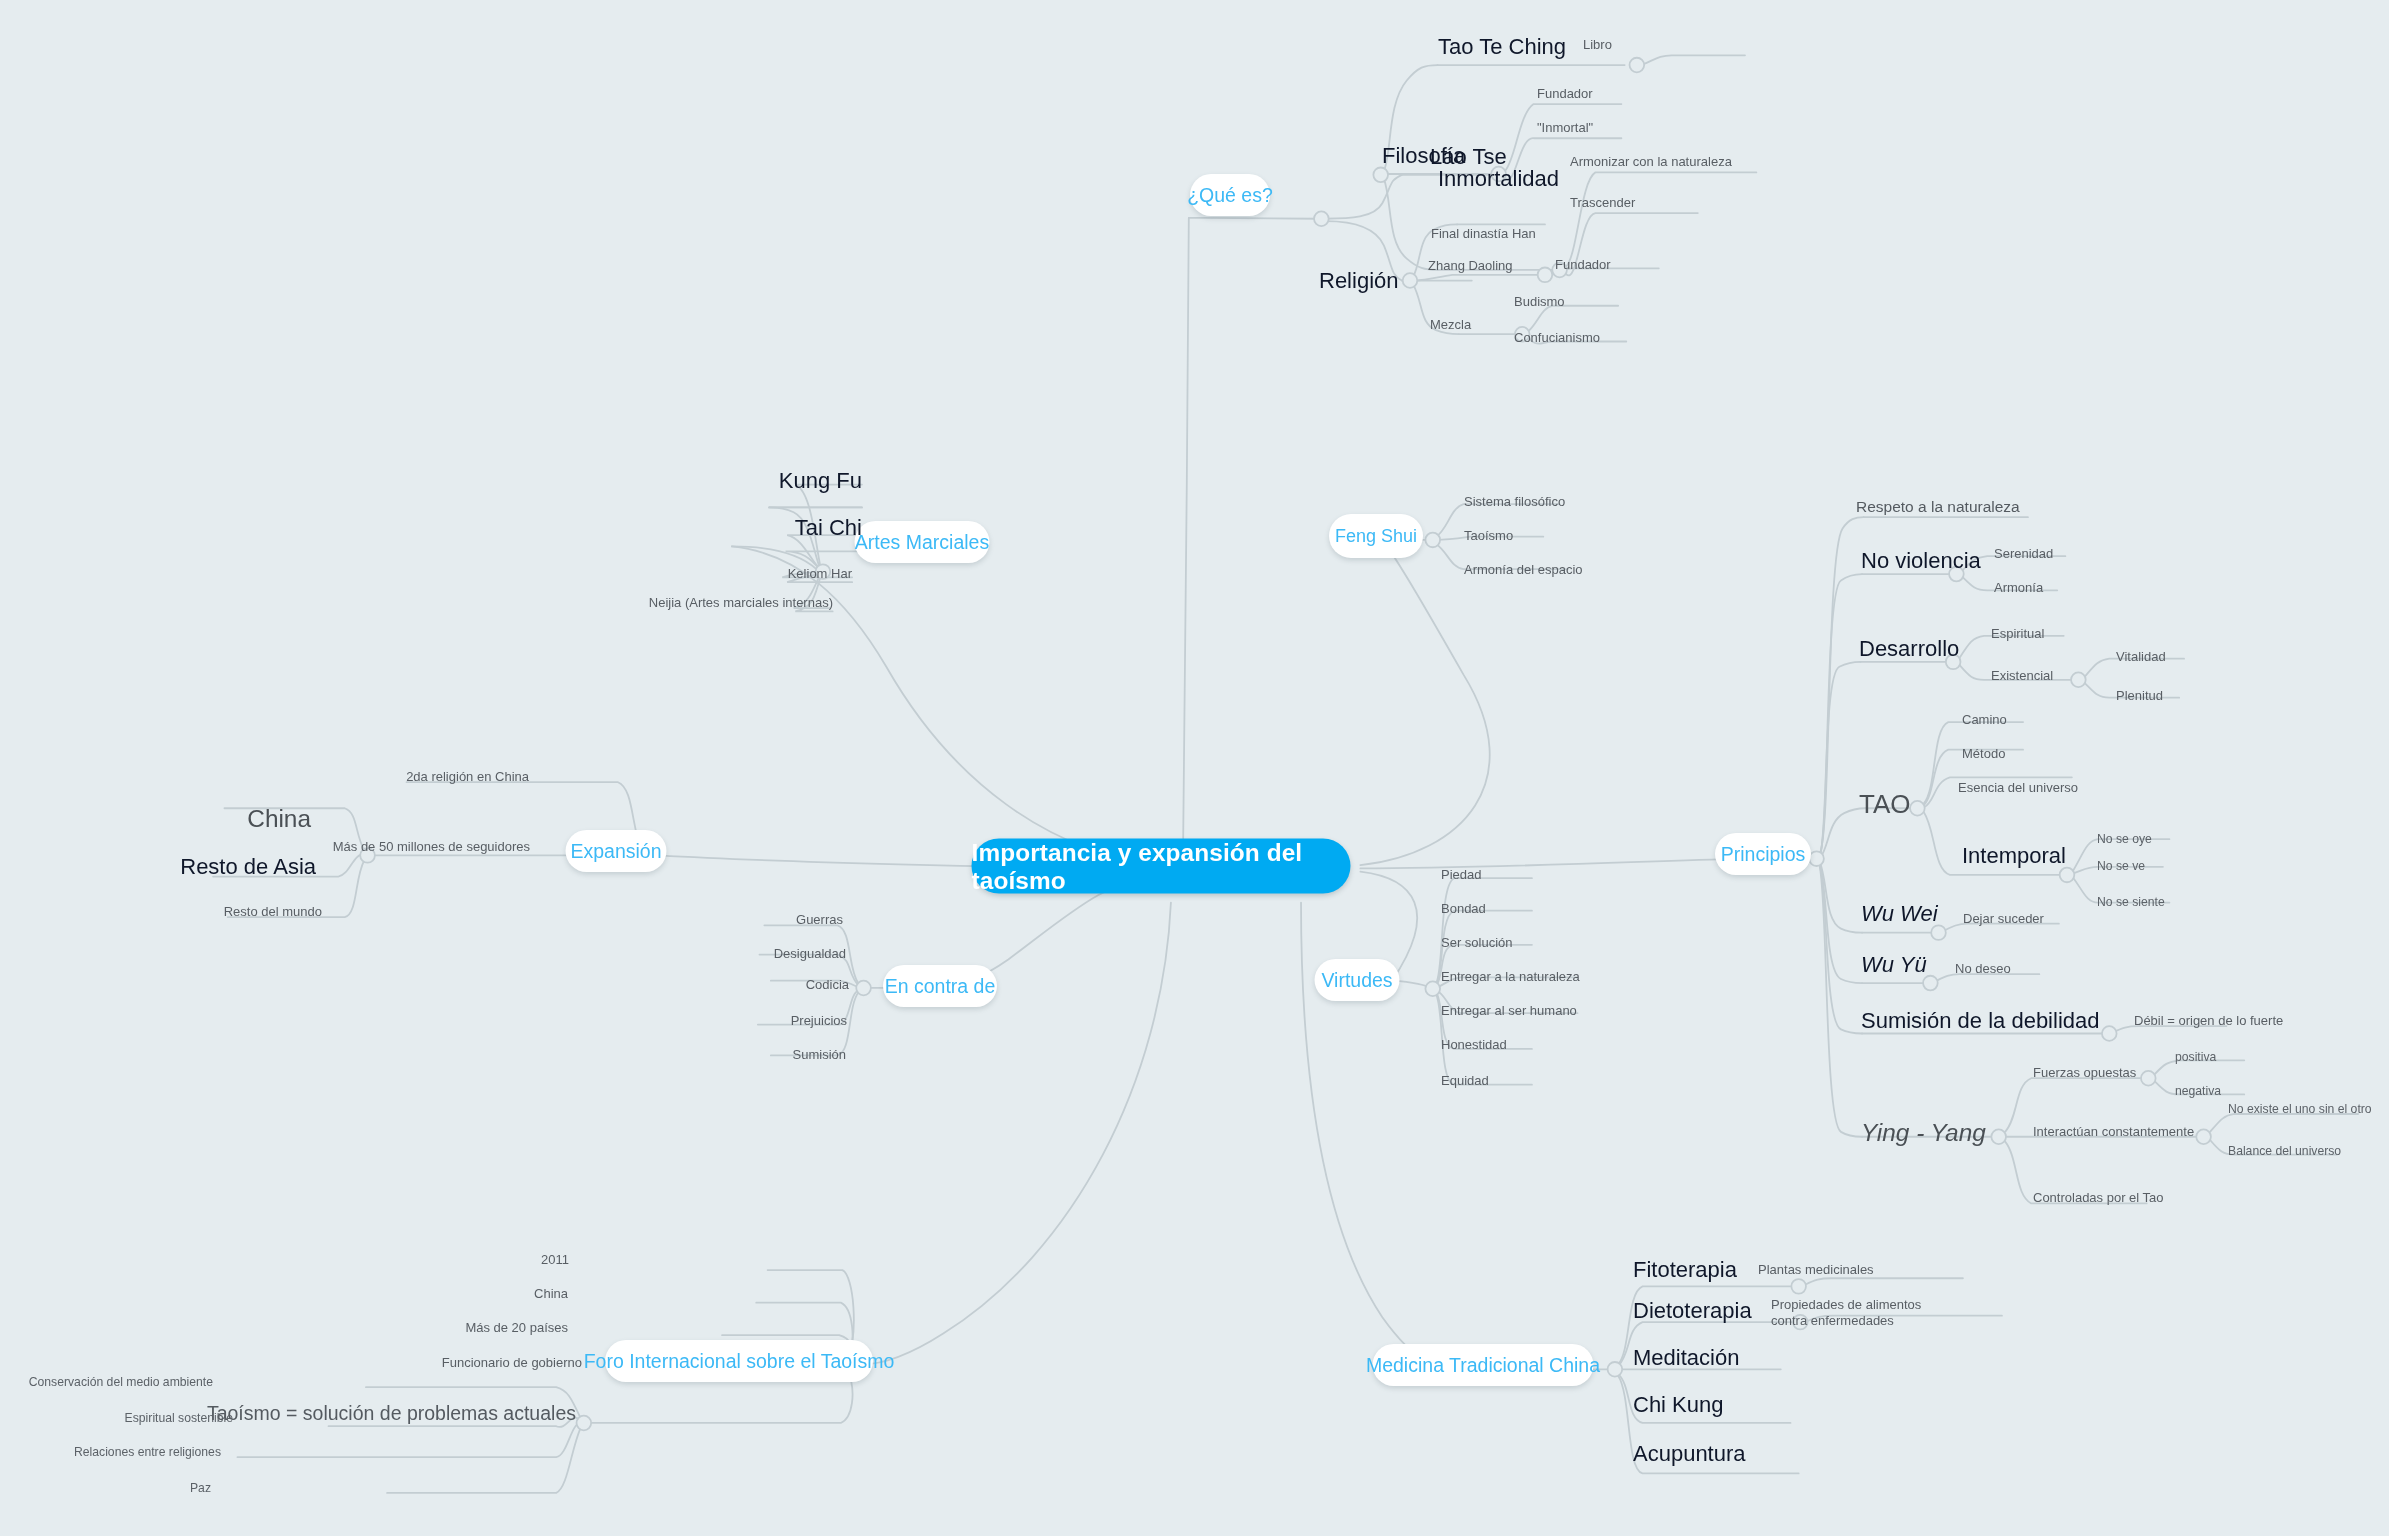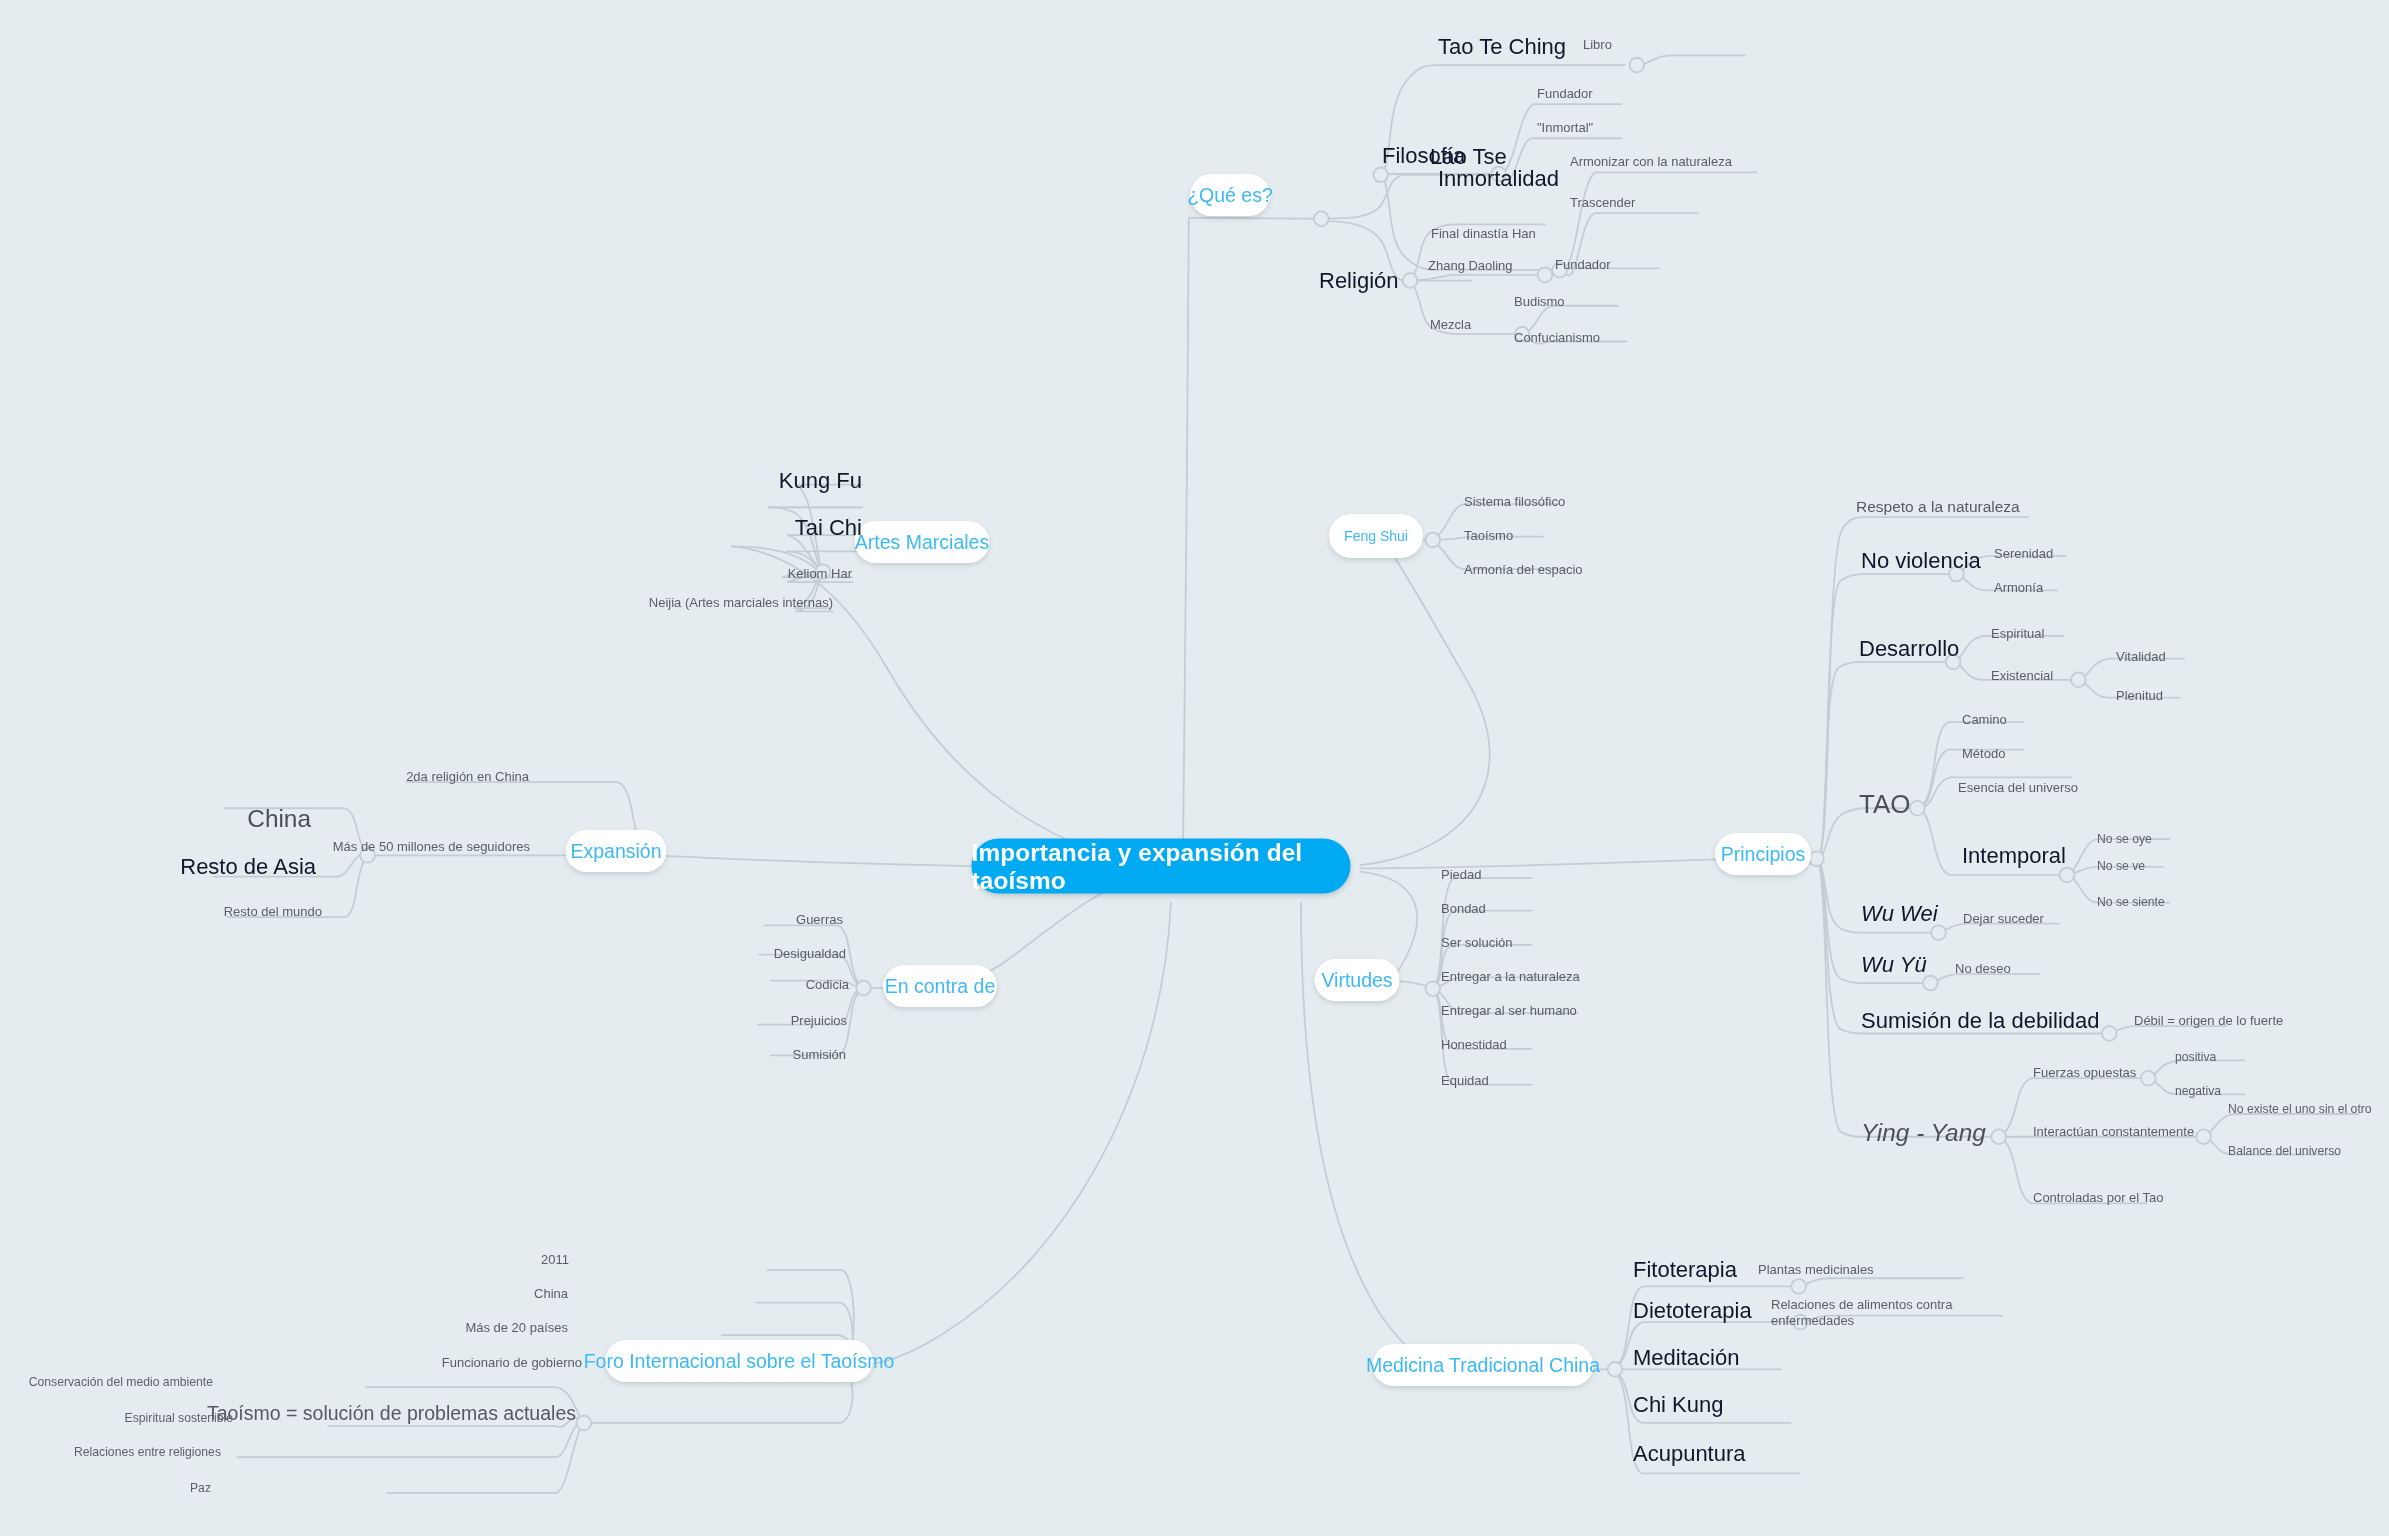--- a/index.html
+++ b/index.html
@@ -290,21 +290,21 @@
   </div>
 
   <div class="pill" style="left:1230px; top:195px; width:80px; height:42px; font-size:19.5px;">
     <span>¿Qué es?</span>
   </div>
 
   <div class="pill" style="left:922px; top:542px; width:135px; height:42px; font-size:19.5px;">
     <span>Artes Marciales</span>
   </div>
 
-  <div class="pill" style="left:1376px; top:536px; width:94px; height:44px; font-size:14px;">
+  <div class="pill" style="left:1376px; top:536px; width:94px; height:44px; font-size:18px;">
     <span>Feng Shui</span>
   </div>
 
   <div class="pill" style="left:1763px; top:854px; width:96px; height:42px; font-size:19.5px;">
     <span>Principios</span>
   </div>
 
   <div class="pill" style="left:1357px; top:980px; width:85px; height:42px; font-size:19.5px;">
     <span>Virtudes</span>
   </div>
@@ -517,21 +517,21 @@
   <div class="node lvl2" style="left:1633px; top:1283px;">
     <span>Fitoterapia</span>
   </div>
   <div class="node lvl4" style="left:1758px; top:1277px;">
     <span>Plantas medicinales</span>
   </div>
   <div class="node lvl2" style="left:1633px; top:1324px;">
     <span>Dietoterapia</span>
   </div>
   <div class="node lvl4 twoline" style="left:1771px; top:1329px;">
-    <span>Relaciones de alimentos contra enfermedades</span>
+    <span>Propiedades de alimentos contra enfermedades</span>
   </div>
   <div class="node lvl2" style="left:1633px; top:1371px;">
     <span>Meditación</span>
   </div>
   <div class="node lvl2" style="left:1633px; top:1418px;">
     <span>Chi Kung</span>
   </div>
   <div class="node lvl2" style="left:1633px; top:1467px;">
     <span>Acupuntura</span>
   </div>

